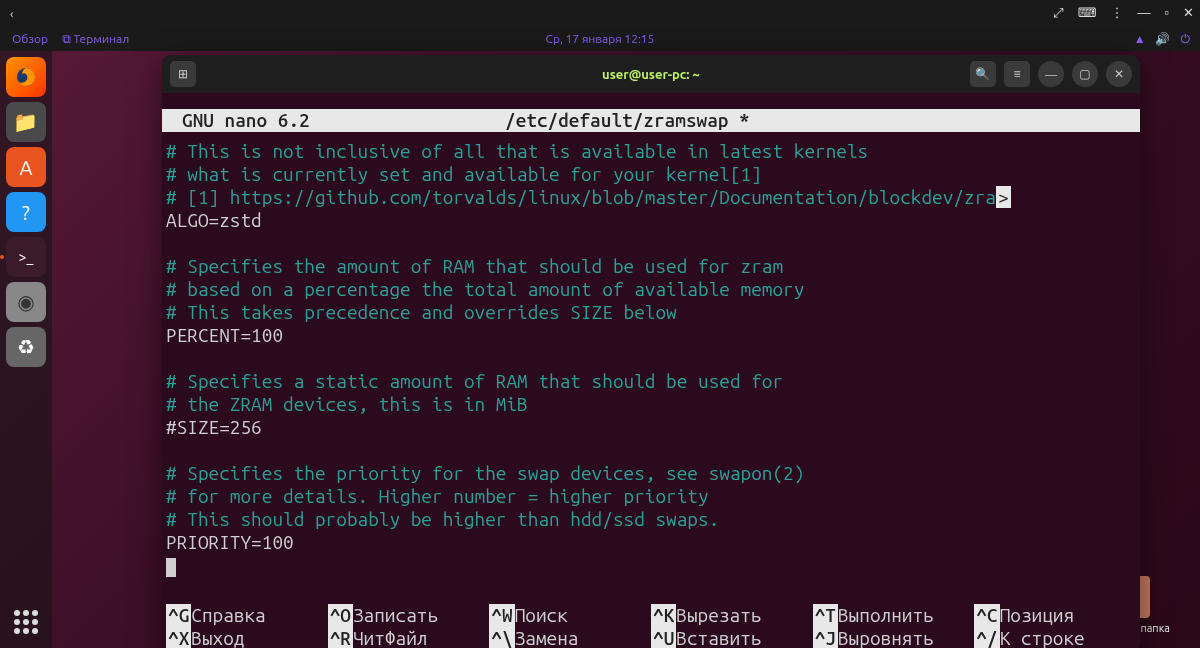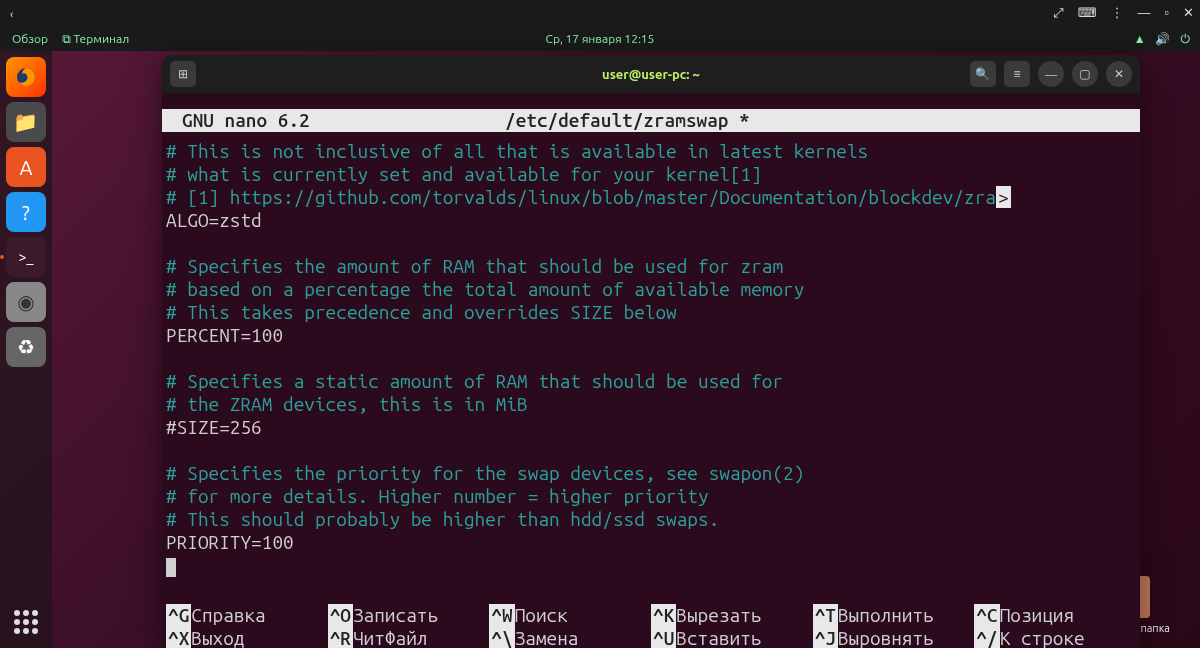--- a/index.html
+++ b/index.html
@@ -2,21 +2,21 @@
 <html><head>
 <meta charset="utf-8">
 <style>
 * { margin:0; padding:0; box-sizing:border-box; }
 body { width:1200px; height:648px; overflow:hidden; font-family:Ubuntu,sans-serif; background:linear-gradient(135deg,#5a1a3a 0%,#3d0f28 40%,#2a0818 100%); position:relative; }
 .host-bar { height:26px; background:#1a1a1a; display:flex; align-items:center; color:#ddd; font-size:12px; position:relative; }
 .host-back { padding:0 10px; cursor:pointer; }
 .host-title { position:absolute; left:50%; transform:translateX(-50%); font-weight:700;margin-top:36px; }
 .host-right { position:absolute; right:6px; display:flex; gap:14px; font-size:13px; }
 .host-right span { cursor:pointer; }
-.gnome-bar { height:25px; background:#1a1a1a; display:flex; align-items:center; color:#86efac; font-size:12px; position:relative; }
+.gnome-bar { height:25px; background:#1a1a1a; display:flex; align-items:center; color:#8b5cf6; font-size:12px; position:relative; }
 .gnome-left { display:flex; gap:14px; padding-left:12px; }
 .gnome-center { position:absolute; left:50%; transform:translateX(-50%); }
 .gnome-right { position:absolute; right:10px; display:flex; gap:10px; align-items:center; }
 .dock { position:absolute; left:0; top:51px; bottom:0; width:52px; background:rgba(20,20,20,0.55); display:flex; flex-direction:column; align-items:center; padding-top:6px; gap:5px; }
 .dock-item { width:40px; height:40px; border-radius:8px; display:flex; align-items:center; justify-content:center; font-size:20px; cursor:pointer; position:relative; }
 .dock-item.active::before { content:''; position:absolute; left:-6px; top:50%; transform:translateY(-50%); width:4px; height:4px; background:#e95420; border-radius:50%; }
 .firefox { background:linear-gradient(135deg,#ff9500,#ff3300); color:#fff; }
 .files { background:#4a4a4a; color:#fff; }
 .software { background:#e95420; color:#fff; }
 .help { background:#2196f3; color:#fff; }

